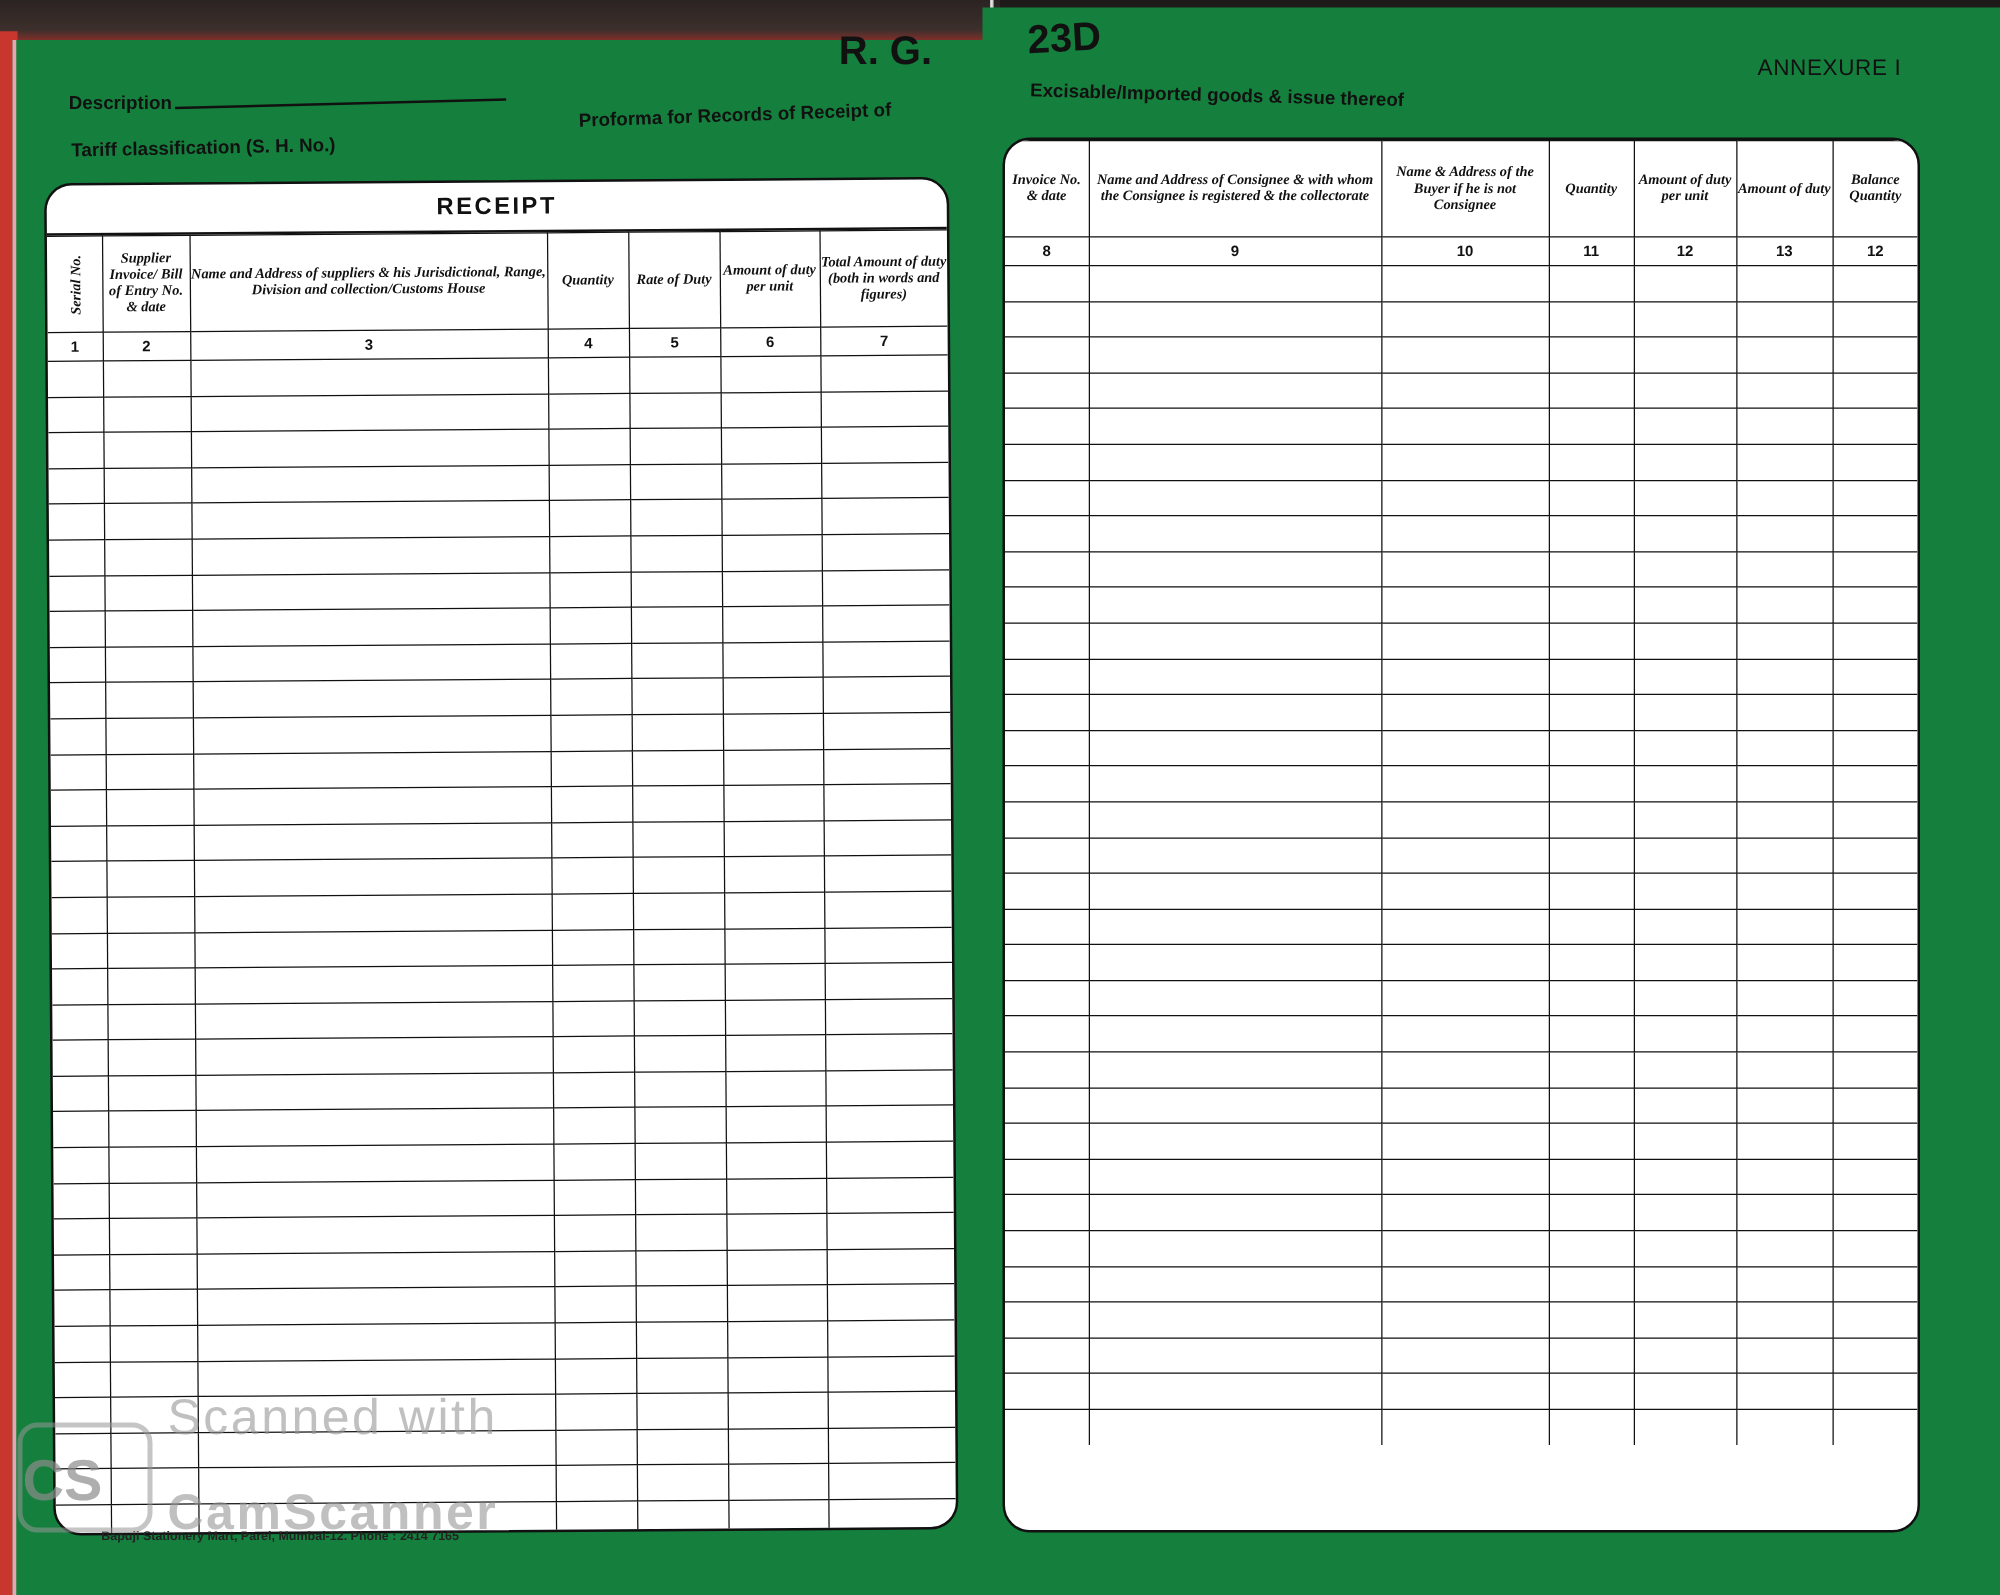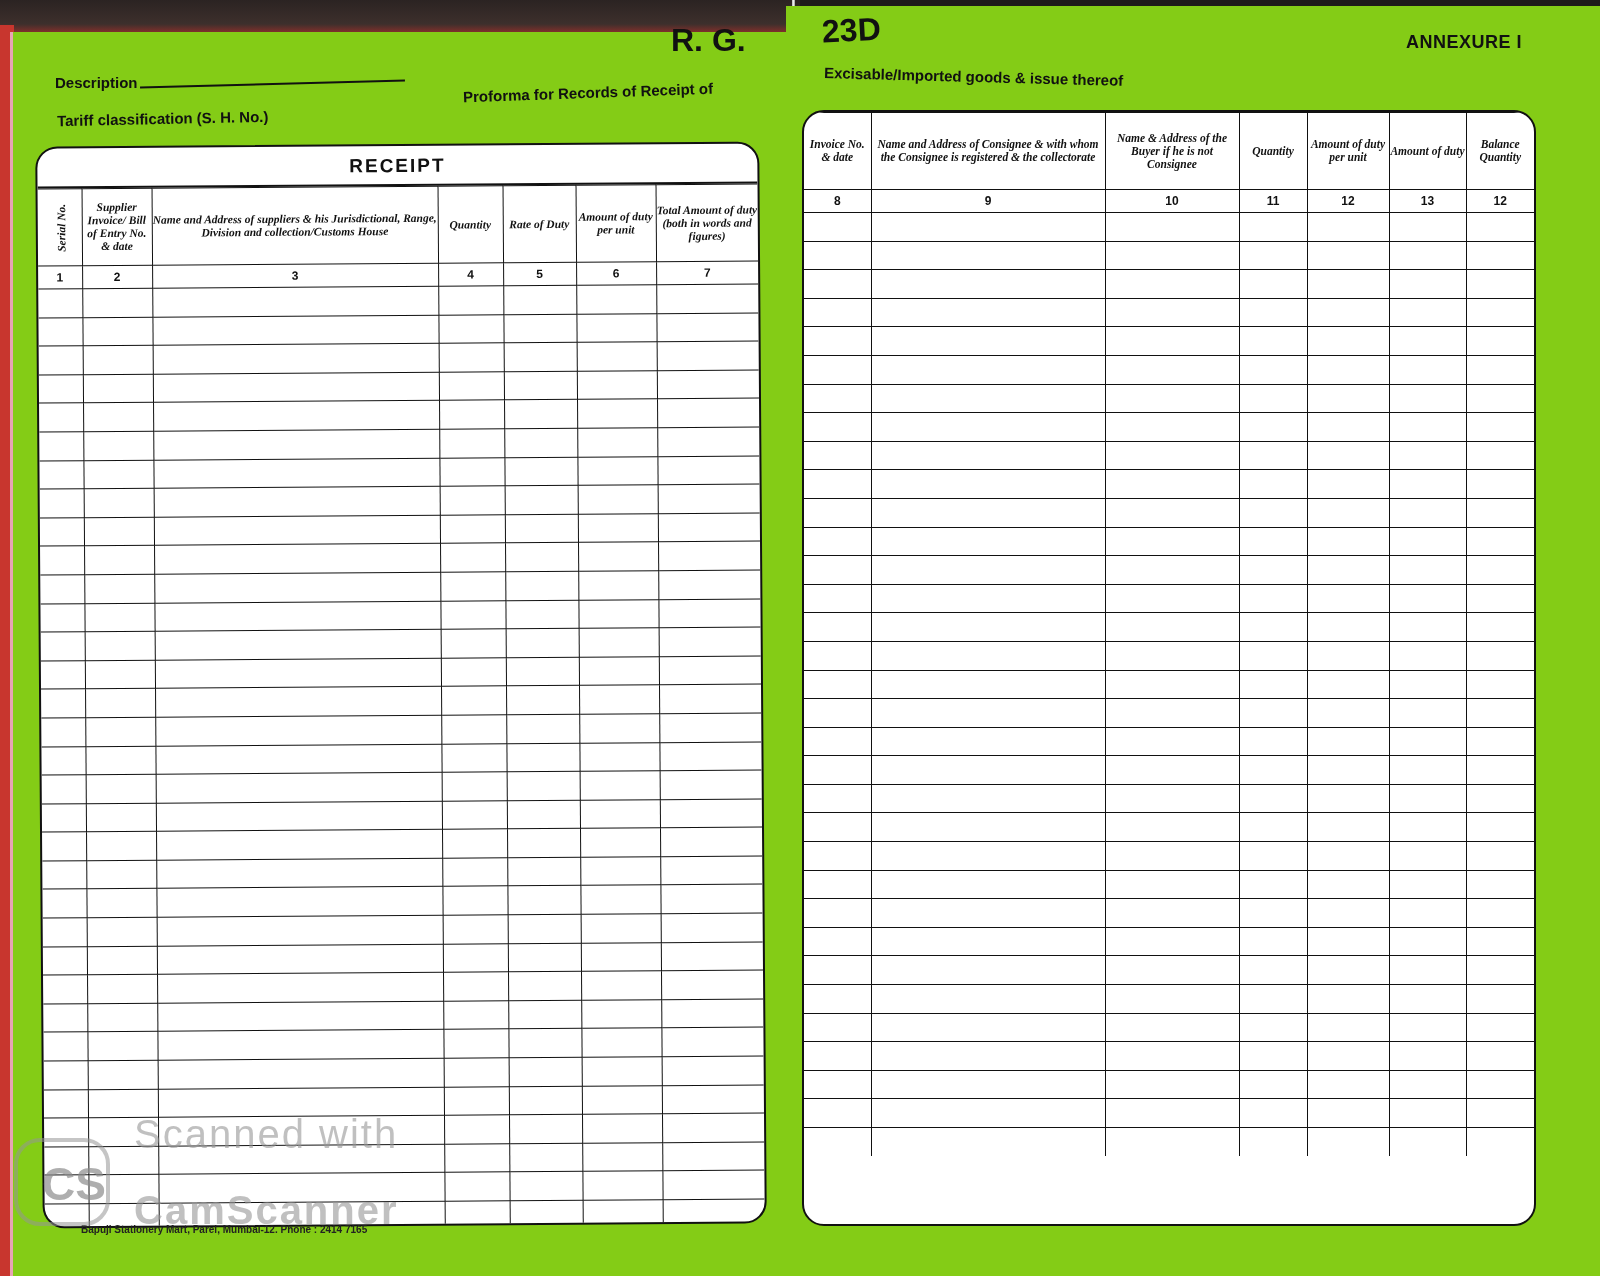--- a/index.html
+++ b/index.html
@@ -15,33 +15,33 @@
   }
   .cover-left {
     position:absolute; left:0; top:25px; width:14px; height:1251px;
     background:#c8362e;
   }
   .cover-right-top {
     position:absolute; left:800px; top:0; width:800px; height:14px;
     background:#1e1a1a;
   }
   .page {
-    position:absolute; background:#84cc16; color:#111;
+    position:absolute; background:#15803d; color:#111;
   }
   .page-left { left:10px; top:32px; width:782px; height:1244px; border-left:3px solid #e8a4b4; }
   .page-right { left:786px; top:6px; width:814px; height:1270px; }
   .spine {
     position:absolute; left:792px; top:0; width:3px; height:1276px;
     background:linear-gradient(90deg,#bbb,#eee,#999);
   }
   .abs { position:absolute; white-space:nowrap; }
   .title-rg { font-size:32px; font-weight:bold; }
   .title-23d { font-size:32px; font-weight:bold; transform:rotate(-3deg); }
   .lbl { font-size:15px; font-weight:bold; }
-  .annex { font-size:18px; font-weight:bold; letter-spacing:0.5px; }
+  .annex { font-size:18px; font-weight:normal; letter-spacing:0.5px;margin-top:12px; }
   .desc-line { border-bottom:2px solid #111; display:inline-block; width:265px; margin-left:2px; transform:translateY(-3px) rotate(-1.5deg); }
 
   .tbl-wrap {
     position:absolute; border:2px solid #111; border-radius:22px 22px 22px 22px;
     background:#fff; overflow:hidden;
   }
   .tbl-title {
     height:38px; line-height:40px; text-align:center; font-weight:bold;
     font-size:19px; letter-spacing:2px; border-bottom:2px solid #111;
   }
@@ -53,24 +53,24 @@
     height:76px;
   }
   th.vert span { display:inline-block; transform:rotate(-90deg); white-space:nowrap; }
   td.num { font-size:12px; font-weight:bold; text-align:center; height:22px; }
   td.blank { height:27.6px; }
   tr > *:first-child { border-left:none; }
   tr > *:last-child { border-right:none; }
   tbody tr:last-child td { border-bottom:none; }
 
   .watermark {
-    position:absolute; left:14px; top:1138px; width:96px; height:88px;
-    border:4px solid rgba(150,150,150,0.55); border-radius:26px;
+    position:absolute; left:14px; top:1138px; width:108px; height:88px;
+    border:4px solid rgba(150,150,150,0.55); border-radius:16px;
     color:rgba(140,140,140,0.7); font-size:46px; font-weight:bold;
-    text-align:right; line-height:84px; box-sizing:border-box;
+    text-align:left; line-height:84px; box-sizing:border-box;
   }
   .wm-text {
     position:absolute; left:134px; color:rgba(150,150,150,0.6);
     font-size:40px; letter-spacing:2px;
   }
   .footer { font-size:10px; font-weight:bold; color:#222;padding-left:28px; }
 </style>
 </head>
 <body>
 

